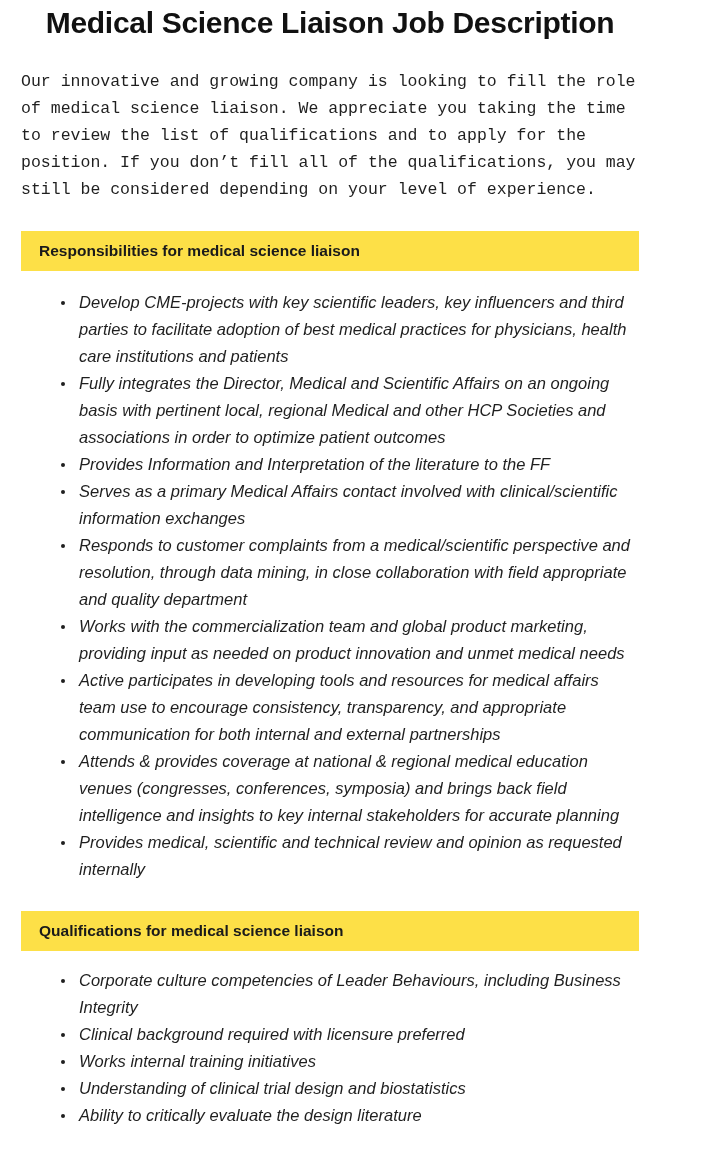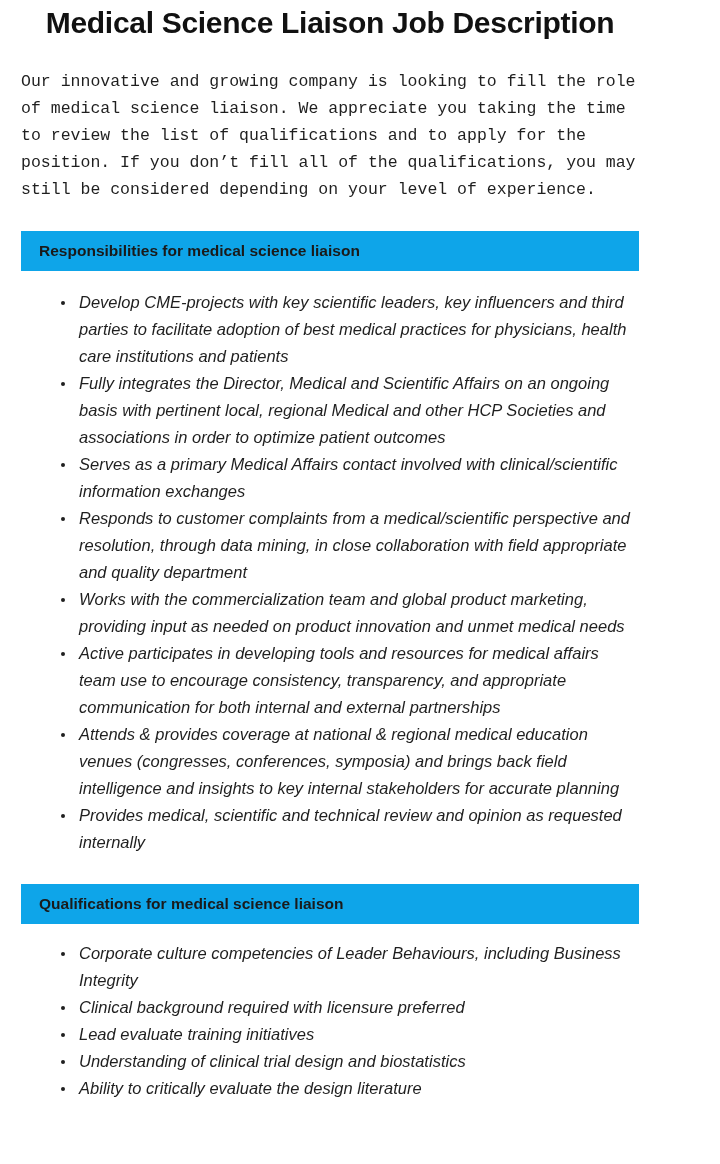--- a/index.html
+++ b/index.html
@@ -34,21 +34,21 @@
     font-size: 16.5px;
     line-height: 27px;
     color: #1f1f1f;
     letter-spacing: 0.01px;
     font-family: Liberation Mono, monospace;
   }
   .section {
     margin-top: 28px;
   }
   .section-header {
-    background: #0ea5e9;
+    background: #fde047;
     height: 40px;
     display: flex;
     align-items: center;
     padding: 0 18px;
     box-sizing: border-box;
   }
   .section-header-text {
     font-size: 15.5px;
     font-weight: 700;
     color: #1a1a1a;
@@ -92,35 +92,36 @@
 
   <p class="intro">Our innovative and growing company is looking to fill the role of medical science liaison. We appreciate you taking the time to review the list of qualifications and to apply for the position. If you don’t fill all of the qualifications, you may still be considered depending on your level of experience.</p>
 
   <div class="section section--responsibilities">
     <div class="section-header">
       <span class="section-header-text">Responsibilities for medical science liaison</span>
     </div>
     <ul class="bullets">
         <li>Develop CME-projects with key scientific leaders, key influencers and third parties to facilitate adoption of best medical practices for physicians, health care institutions and patients</li>
         <li>Fully integrates the Director, Medical and Scientific Affairs on an ongoing basis with pertinent local, regional Medical and other HCP Societies and associations in order to optimize patient outcomes</li>
+        <li>Provides Information and Interpretation of the literature to the FF</li>
         <li>Serves as a primary Medical Affairs contact involved with clinical/scientific information exchanges</li>
         <li>Responds to customer complaints from a medical/scientific perspective and resolution, through data mining, in close collaboration with field appropriate and quality department</li>
         <li>Works with the commercialization team and global product marketing, providing input as needed on product innovation and unmet medical needs</li>
         <li>Active participates in developing tools and resources for medical affairs team use to encourage consistency, transparency, and appropriate communication for both internal and external partnerships</li>
         <li>Attends &amp; provides coverage at national &amp; regional medical education venues (congresses, conferences, symposia) and brings back field intelligence and insights to key internal stakeholders for accurate planning</li>
         <li>Provides medical, scientific and technical review and opinion as requested internally</li>
       </ul>
   </div>
 
   <div class="section section--qualifications">
     <div class="section-header">
       <span class="section-header-text">Qualifications for medical science liaison</span>
     </div>
     <ul class="bullets">
         <li>Corporate culture competencies of Leader Behaviours, including Business Integrity</li>
         <li>Clinical background required with licensure preferred</li>
-        <li>Lead evaluate training initiatives</li>
+        <li>Works internal training initiatives</li>
         <li>Understanding of clinical trial design and biostatistics</li>
         <li>Ability to critically evaluate the design literature</li>
       </ul>
   </div>
 
 </div>
 
 </body></html>

